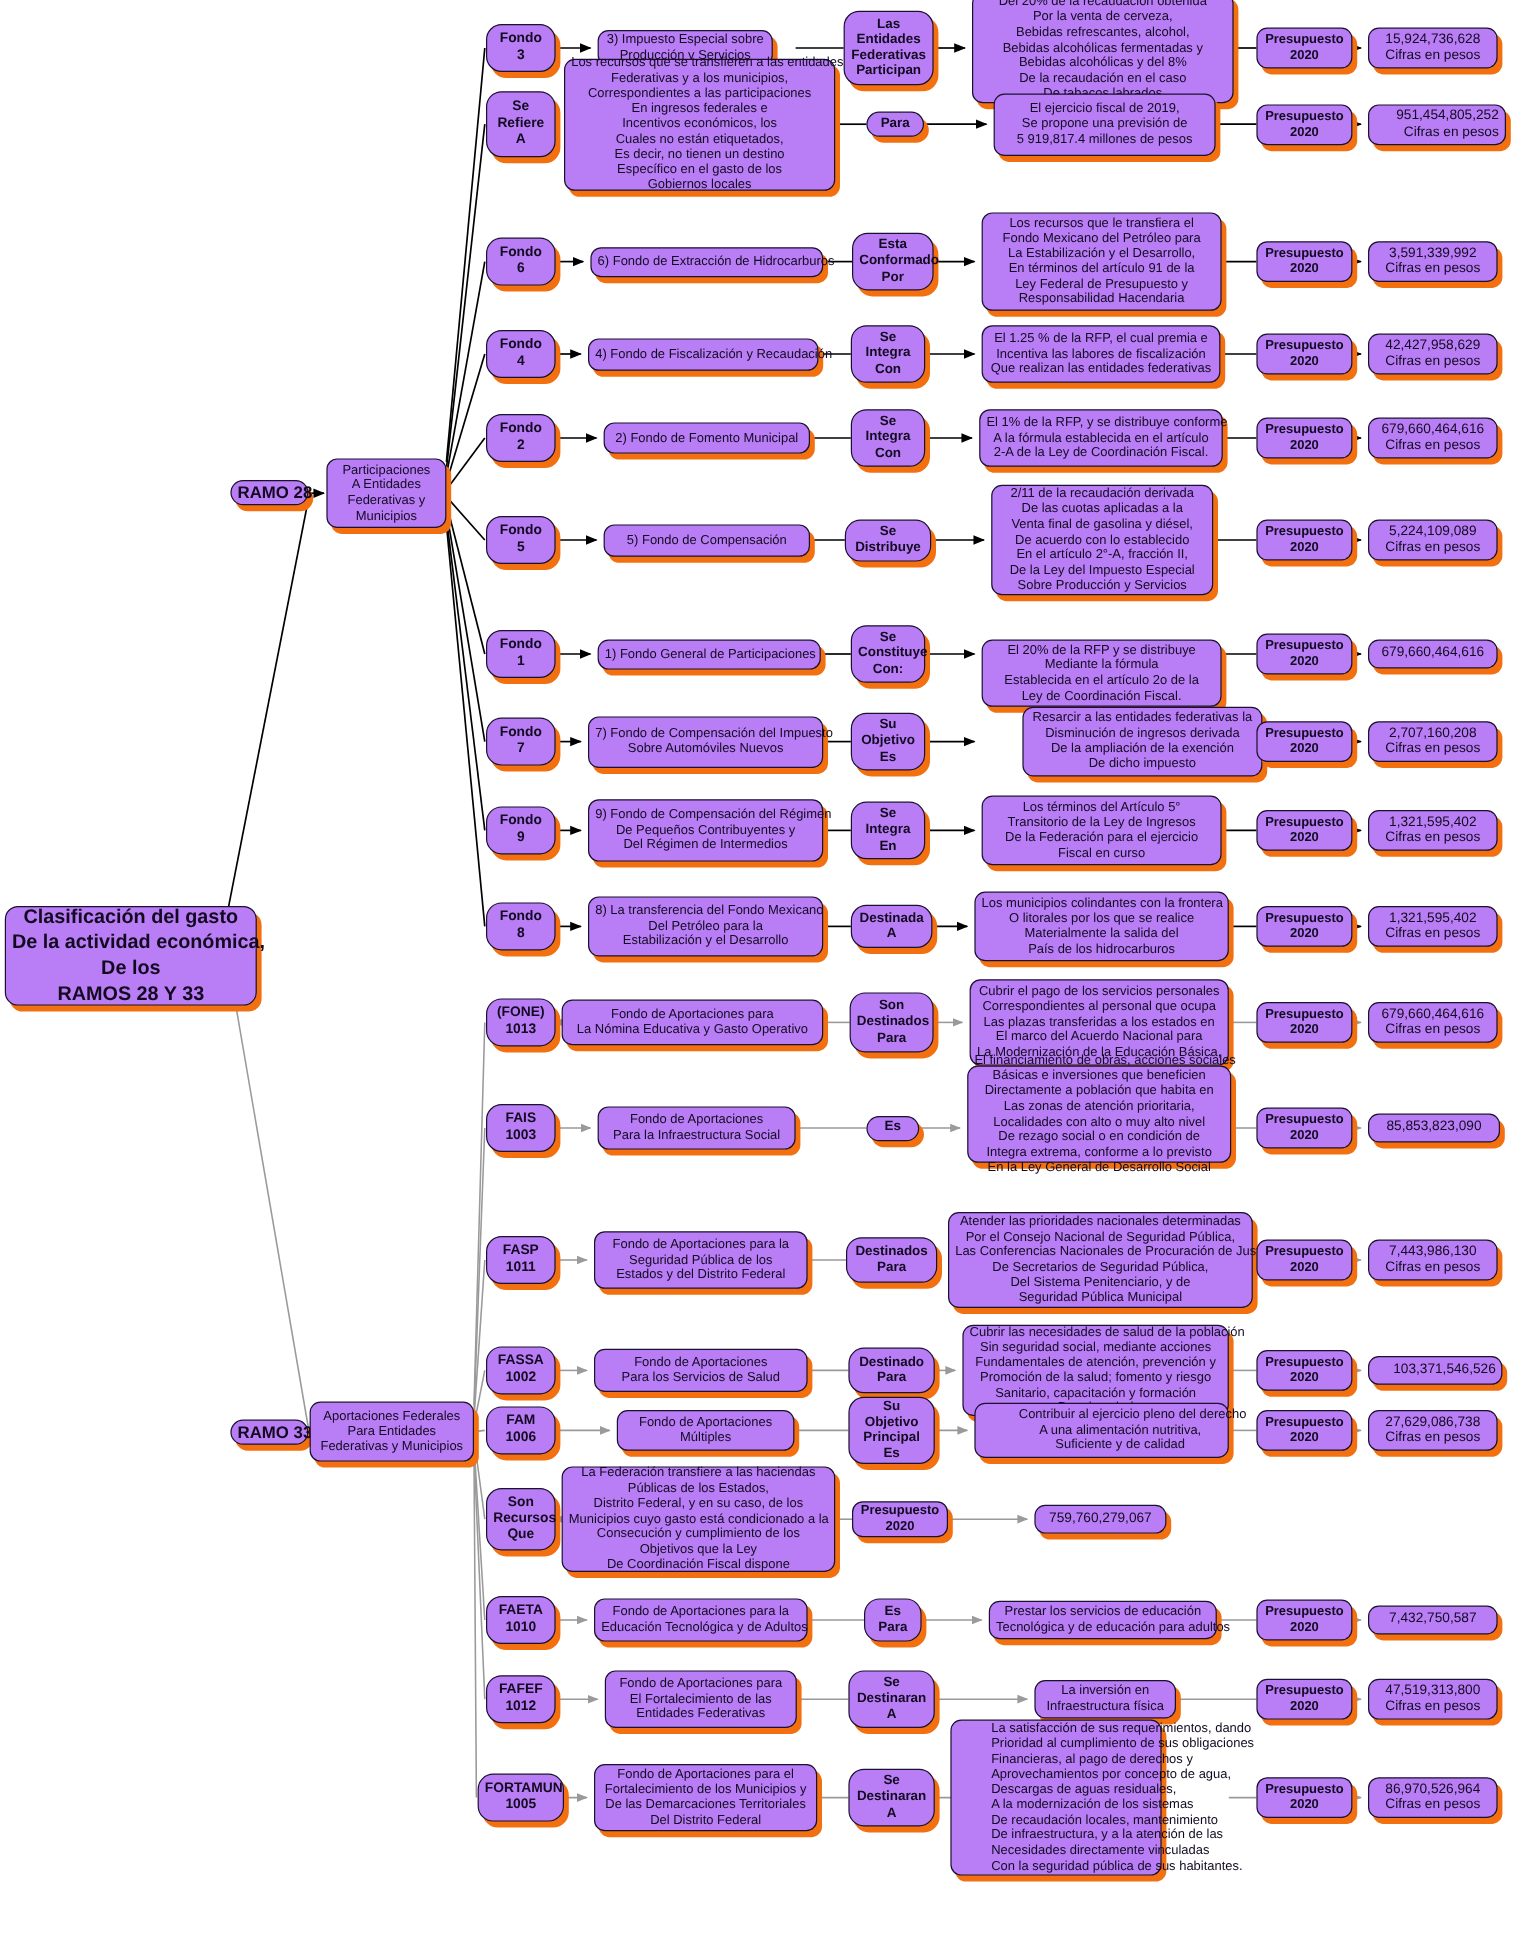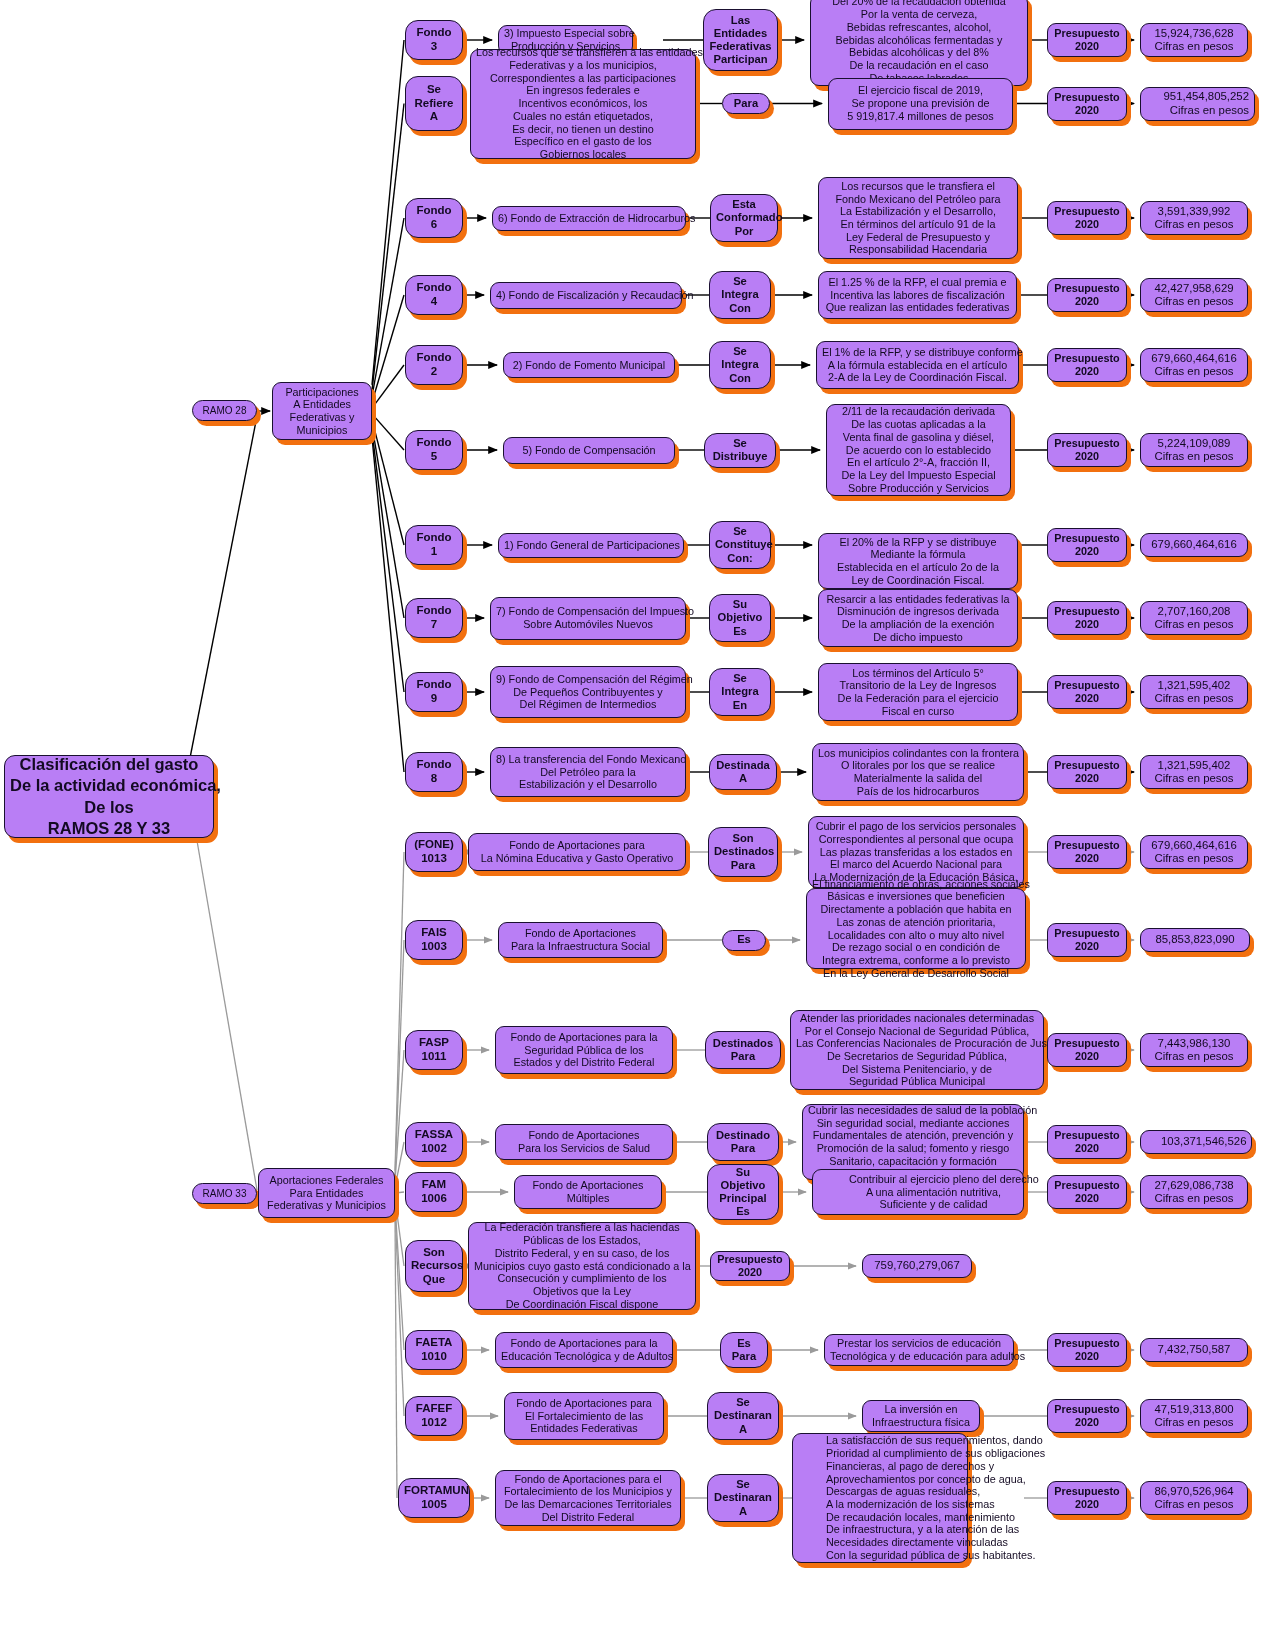--- a/index.html
+++ b/index.html
@@ -41,21 +41,21 @@
   .node .lines span{display:block;white-space:nowrap;}
   .pill{border-radius:13px;}
   .bold{font-weight:bold;}
   .root{
     font-weight:bold;
     font-size:16.5px;
     border-radius:11px;
     line-height:1.3;
   }
   .small{font-size:10.8px;}
-  .ramo{font-weight:normal;font-size:10px;border-radius:14px;text-align:center;}
+  .ramo{font-weight:bold;font-size:14px;border-radius:14px;text-align:center;}
   .code{font-weight:bold;font-size:11.5px;}
   .amount{font-size:11.4px;}
 </style>
 </head>
 <body>
 
 <div id="canvas">
 
   <svg id="edges" viewBox="0 0 1280 1627">
     <defs>
@@ -223,21 +223,21 @@
       </span>
   </div>
 
   <div id="rows-layer">
       <div class="node pill code" style="left: 405px; top: 20px; width: 58px; height: 40px;">
         <span class="lines">
           <span>Fondo</span>
           <span>3</span>
         </span>
       </div>
-      <div class="node small" style="left: 498px; top: 25px; width: 135px; height: 30px;">
+      <div class="node small" style="left: 498px; top: 25px; width: 146px; height: 30px;">
         <span class="lines">
           <span>3) Impuesto Especial sobre</span>
           <span>Producción y Servicios</span>
         </span>
       </div>
       <div class="node pill bold" style="left: 703px; top: 9px; width: 75px; height: 62px;">
         <span class="lines">
           <span>Las</span>
           <span>Entidades</span>
           <span>Federativas</span>
@@ -514,21 +514,21 @@
           <span>Sobre Automóviles Nuevos</span>
         </span>
       </div>
       <div class="node pill bold" style="left: 709px; top: 594px; width: 62px; height: 48px;">
         <span class="lines">
           <span>Su</span>
           <span>Objetivo</span>
           <span>Es</span>
         </span>
       </div>
-      <div class="node small" style="left: 818px; top: 589px; width: 200px; height: 58px;">
+      <div class="node small" style="left: 852px; top: 589px; width: 200px; height: 58px; align-items: flex-end;">
         <span class="lines">
           <span>Resarcir a las entidades federativas la</span>
           <span>Disminución de ingresos derivada</span>
           <span>De la ampliación de la exención</span>
           <span>De dicho impuesto</span>
         </span>
       </div>
       <div class="node bold small" style="left: 1047px; top: 601px; width: 80px; height: 34px;">
         <span class="lines">
           <span>Presupuesto</span>

